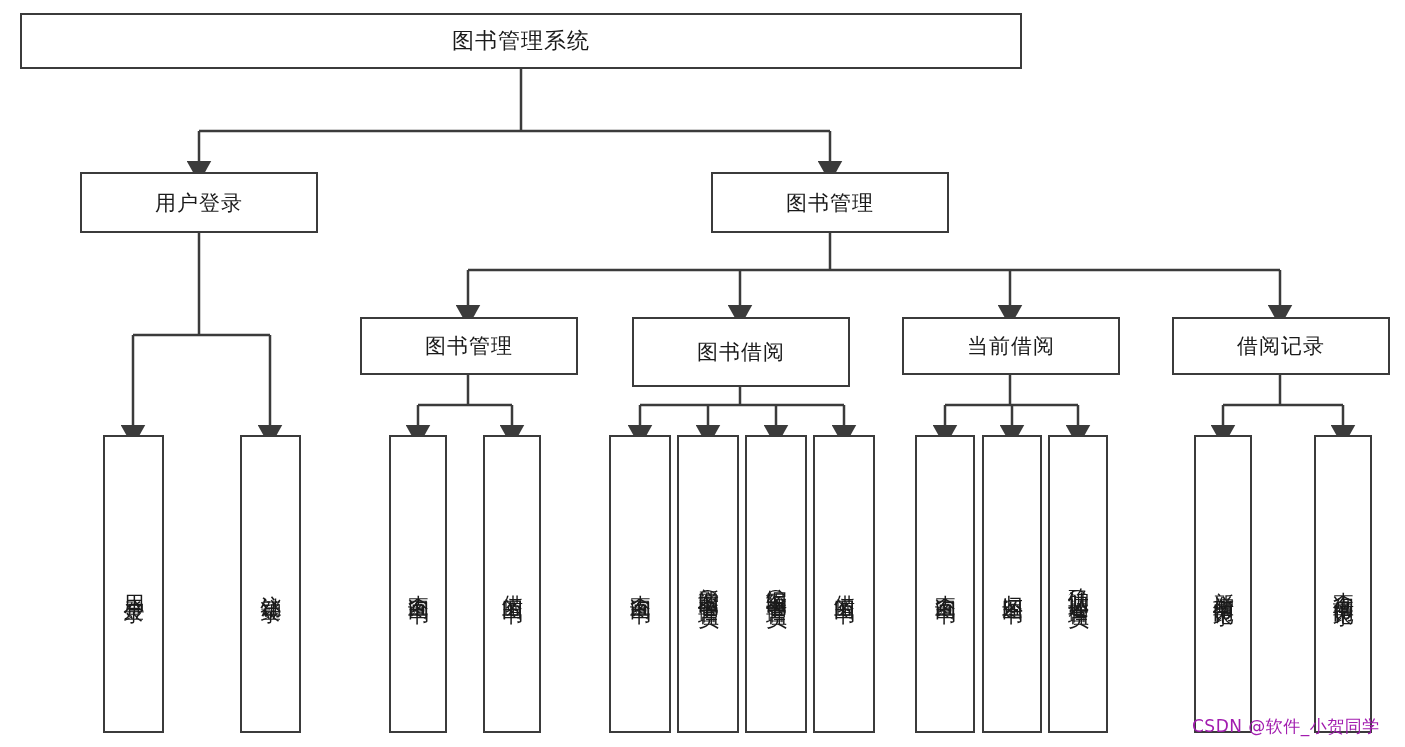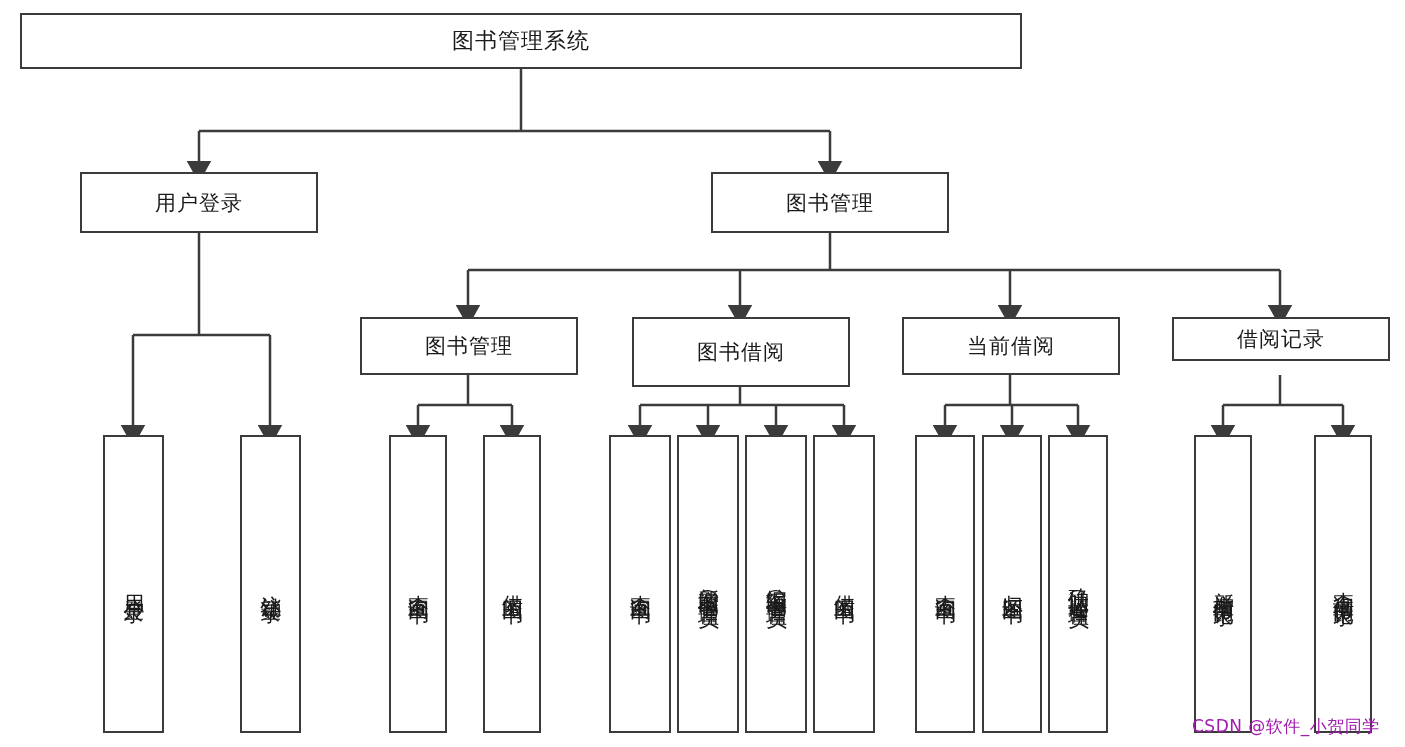--- a/index.html
+++ b/index.html
@@ -129,21 +129,21 @@
 
   <div class="node horiz" style="left:360px; top:317px; width:218px; height:58px;">
     <span>图书管理</span>
   </div>
   <div class="node horiz" style="left:632px; top:317px; width:218px; height:70px;">
     <span>图书借阅</span>
   </div>
   <div class="node horiz" style="left:902px; top:317px; width:218px; height:58px;">
     <span>当前借阅</span>
   </div>
-  <div class="node horiz" style="left:1172px; top:317px; width:218px; height:44px;">
+  <div class="node horiz" style="left:1172px; top:317px; width:218px; height:58px;">
     <span>借阅记录</span>
   </div>
 
   <div class="node vert" style="left:103px; top:435px; width:61px; height:298px;">
     <span>用户登录</span>
   </div>
   <div class="node vert" style="left:240px; top:435px; width:61px; height:298px;">
     <span>注销登录</span>
   </div>
 

